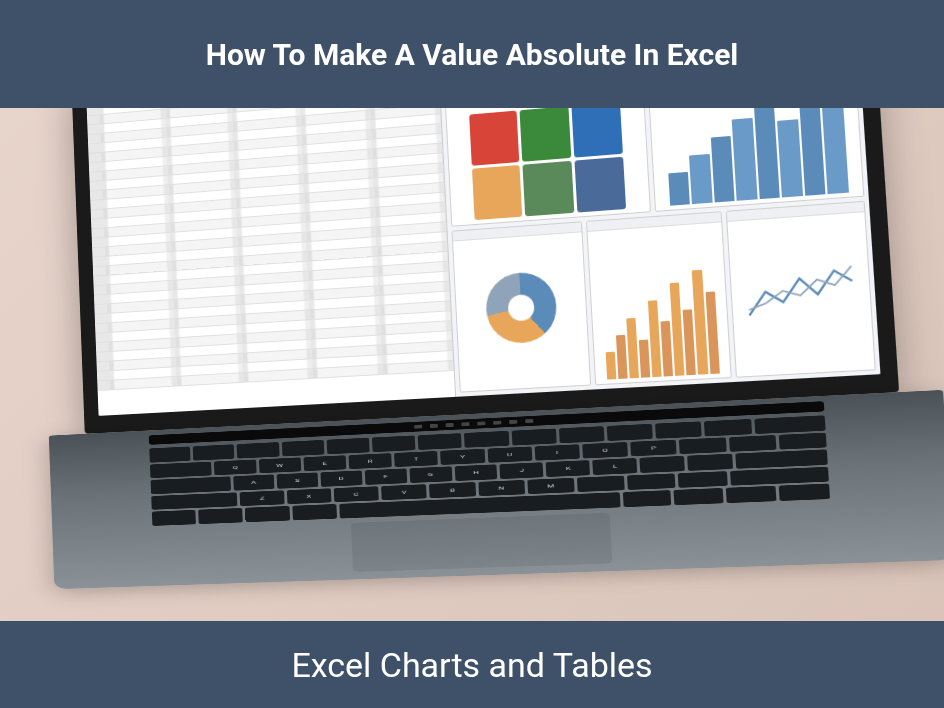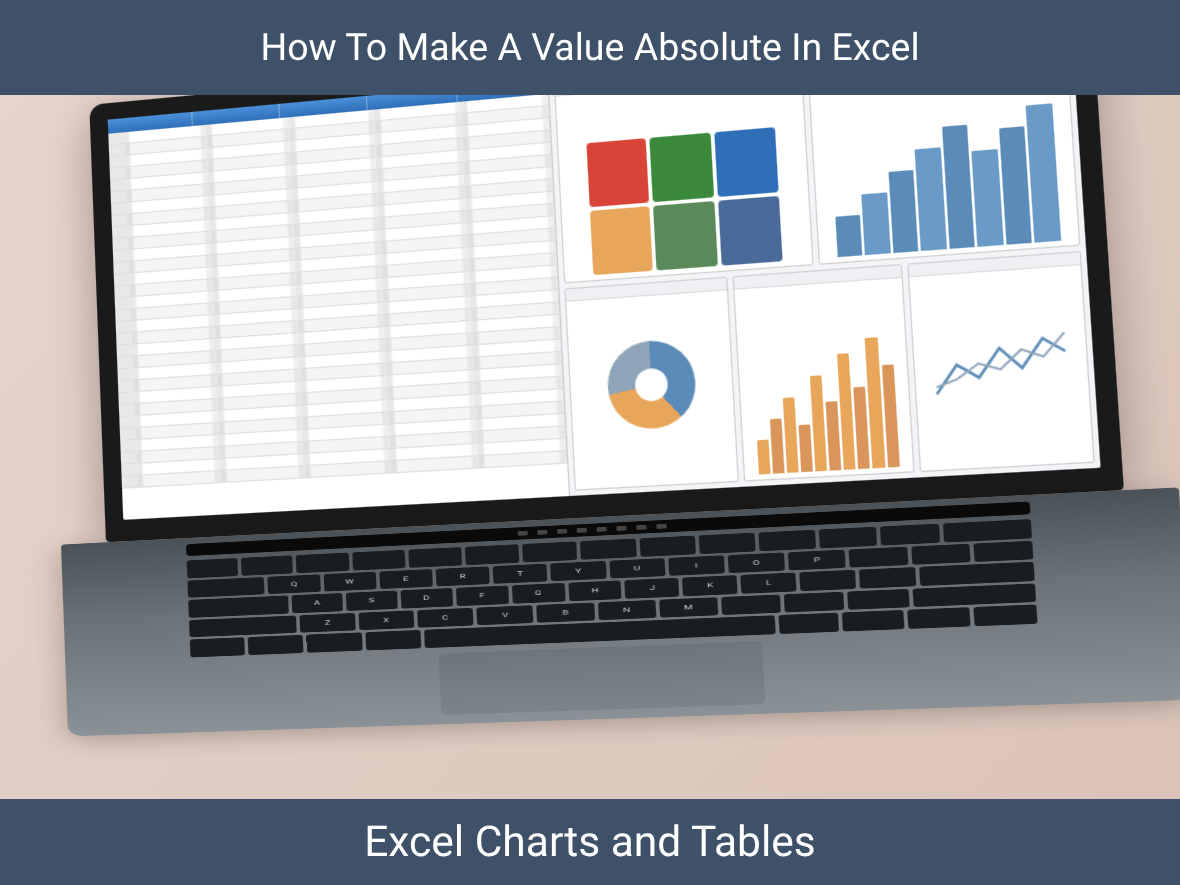--- a/index.html
+++ b/index.html
@@ -16,26 +16,26 @@
       color: #ffffff;
       width: 100%;
       text-align: center;
       display: flex;
       align-items: center;
       justify-content: center;
       position: relative;
       z-index: 10;
     }
     .banner-top {
-      height: 76px;
+      height: 108px;
       font-size: 30px;
-      font-weight: 400;
+      font-weight: 700;
     }
     .banner-bottom {
-      height: 69px;
+      height: 87px;
       font-size: 34px;
       font-weight: 400;
       position: absolute;
       bottom: 0;
       left: 0;
     }
     .laptop-container {
       position: absolute;
       top: 84px;
       left: 0;

